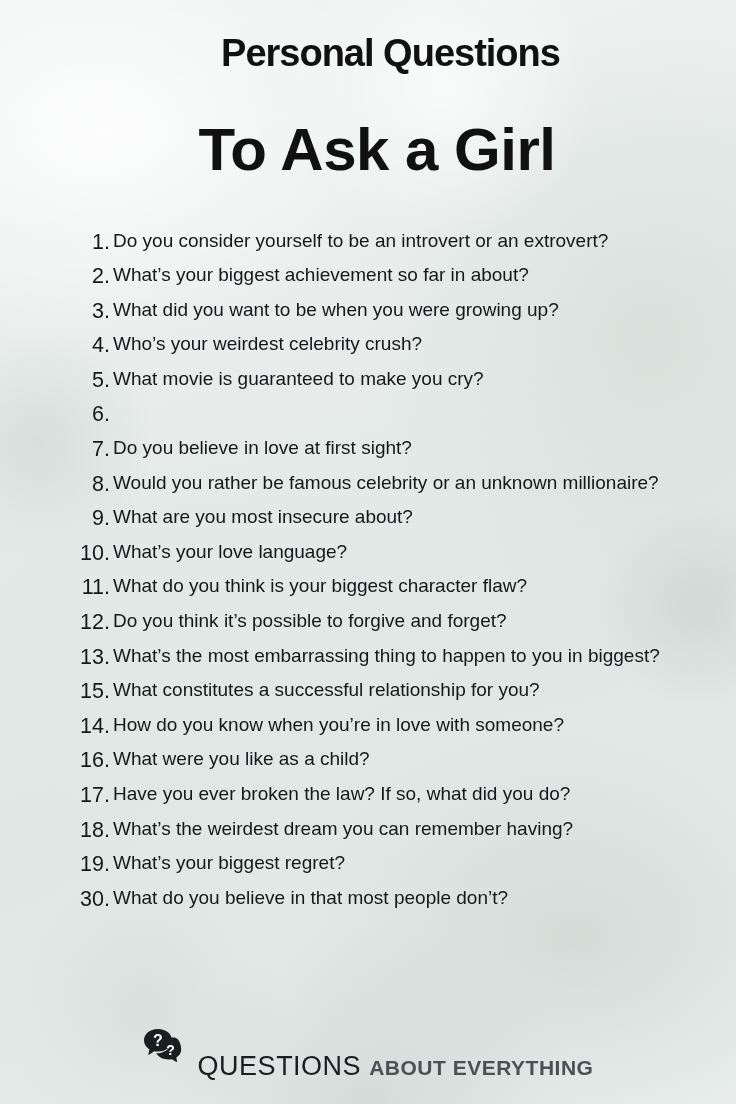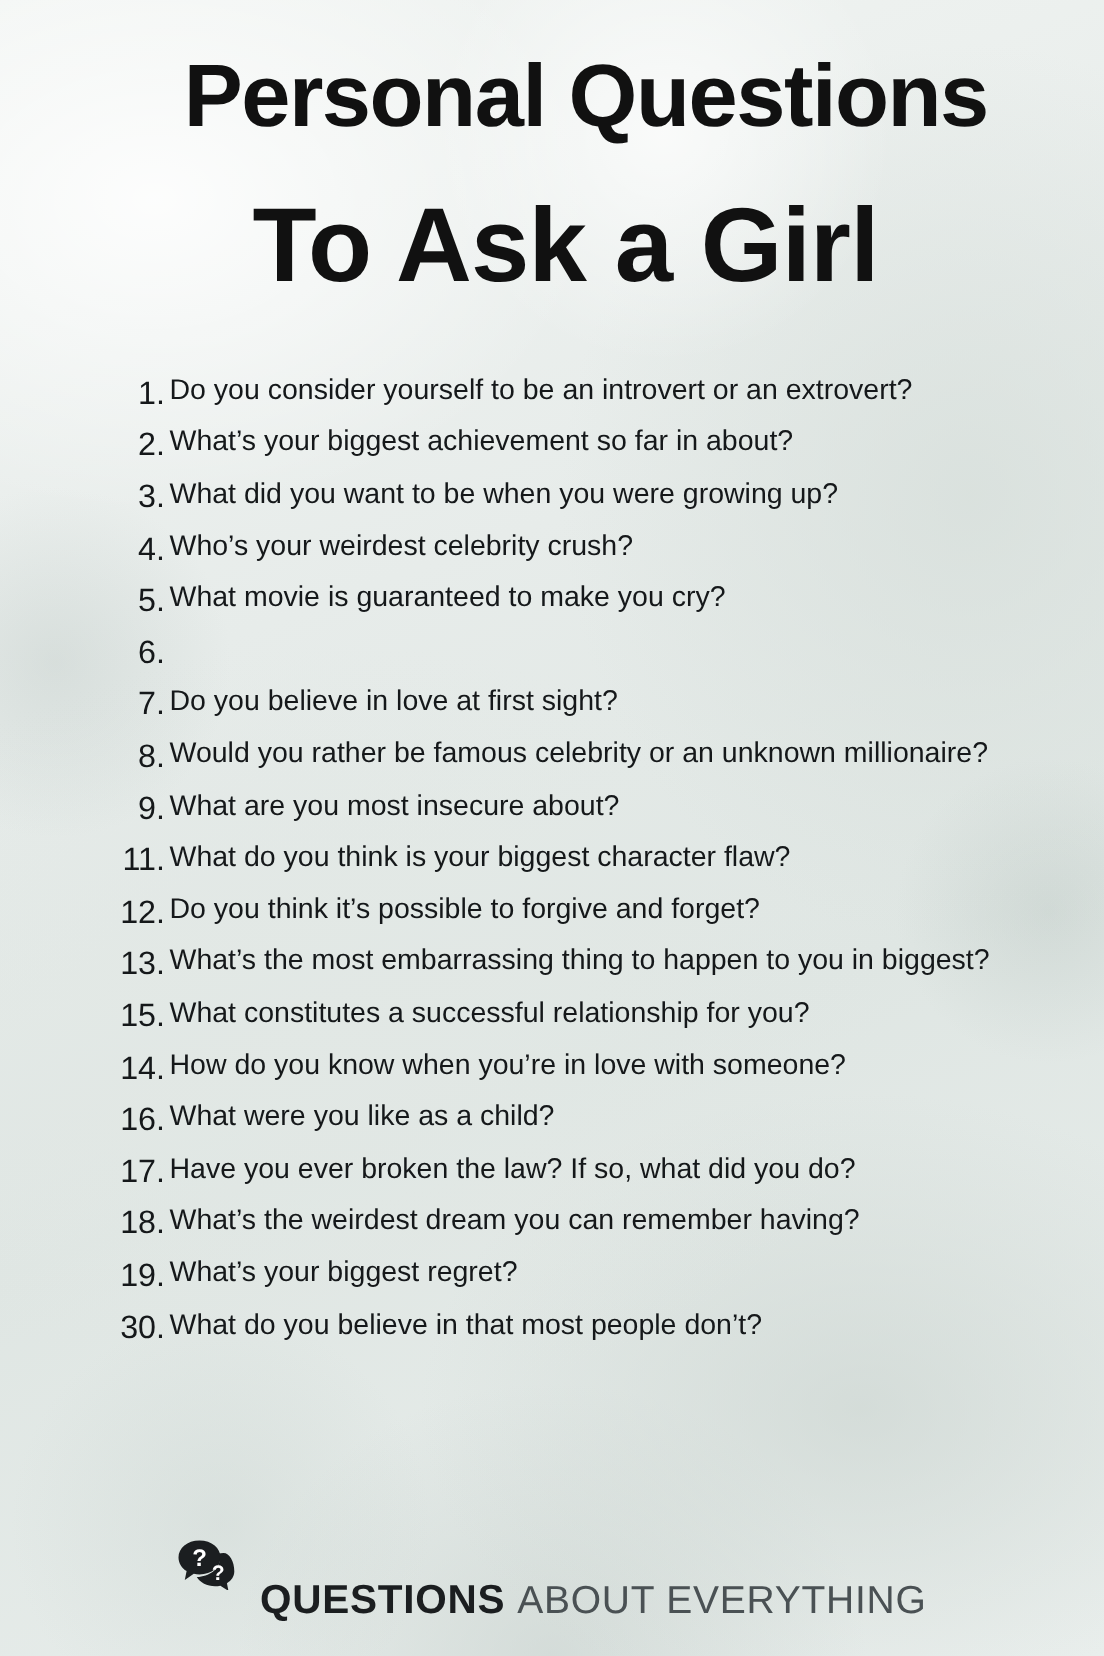--- a/index.html
+++ b/index.html
@@ -36,35 +36,35 @@
       radial-gradient(circle 220px at 60% 8%, rgba(255,255,255,0.7), rgba(255,255,255,0) 70%),
       radial-gradient(circle 200px at 20% 92%, rgba(190,202,197,0.28), rgba(255,255,255,0) 70%);
     pointer-events: none;
   }
   .title-block {
     position: relative;
     padding-top: 34px;
     text-align: center;
   }
   .title-line1 {
-    font-size: 59px;
+    font-size: 38px;
     font-weight: bold;
     letter-spacing: -1px;
     color: #111111;
     line-height: 1.04;
     white-space: nowrap;
     padding-left: 45px;
   }
   .title-line2 {
-    font-size: 70px;
+    font-size: 60px;
     font-weight: bold;
     letter-spacing: -0.5px;
     color: #111111;
     line-height: 1.05;
-    margin-top: 32px;
+    margin-top: 44px;
     white-space: nowrap;
     padding-left: 18px;
   }
   .list {
     position: relative;
     margin: 46px 0 0 0;
     padding: 0 30px 0 48px;
   }
   .q-row {
     display: flex;
@@ -104,28 +104,28 @@
     flex: 0 0 auto;
   }
   .logo-mark svg { display: block; }
   .brand-text {
     display: flex;
     align-items: baseline;
     gap: 8px;
   }
   .brand-strong {
     font-size: 27px;
-    font-weight: bold;
+    font-weight: normal;
     color: #1b1e20;
     letter-spacing: 0.5px;
     text-align: right;
   }
   .brand-light {
-    font-size: 26px;
-    font-weight: normal;
+    font-size: 21px;
+    font-weight: bold;
     color: #4a5154;
     letter-spacing: 0.5px;
     margin-top: 48px;
   }
 </style>
 </head>
 <body>
 
 <div class="poster">
   <div class="texture"></div>
@@ -163,20 +163,24 @@
       <div class="q-num">7.</div>
       <div class="q-text">Do you believe in love at first sight?</div>
     </div>
     <div class="q-row">
       <div class="q-num">8.</div>
       <div class="q-text">Would you rather be famous celebrity or an unknown millionaire?</div>
     </div>
     <div class="q-row">
       <div class="q-num">9.</div>
       <div class="q-text">What are you most insecure about?</div>
+    </div>
+    <div class="q-row">
+      <div class="q-num">10.</div>
+      <div class="q-text">What’s your love language?</div>
     </div>
     <div class="q-row">
       <div class="q-num">11.</div>
       <div class="q-text">What do you think is your biggest character flaw?</div>
     </div>
     <div class="q-row">
       <div class="q-num">12.</div>
       <div class="q-text">Do you think it’s possible to forgive and forget?</div>
     </div>
     <div class="q-row">

